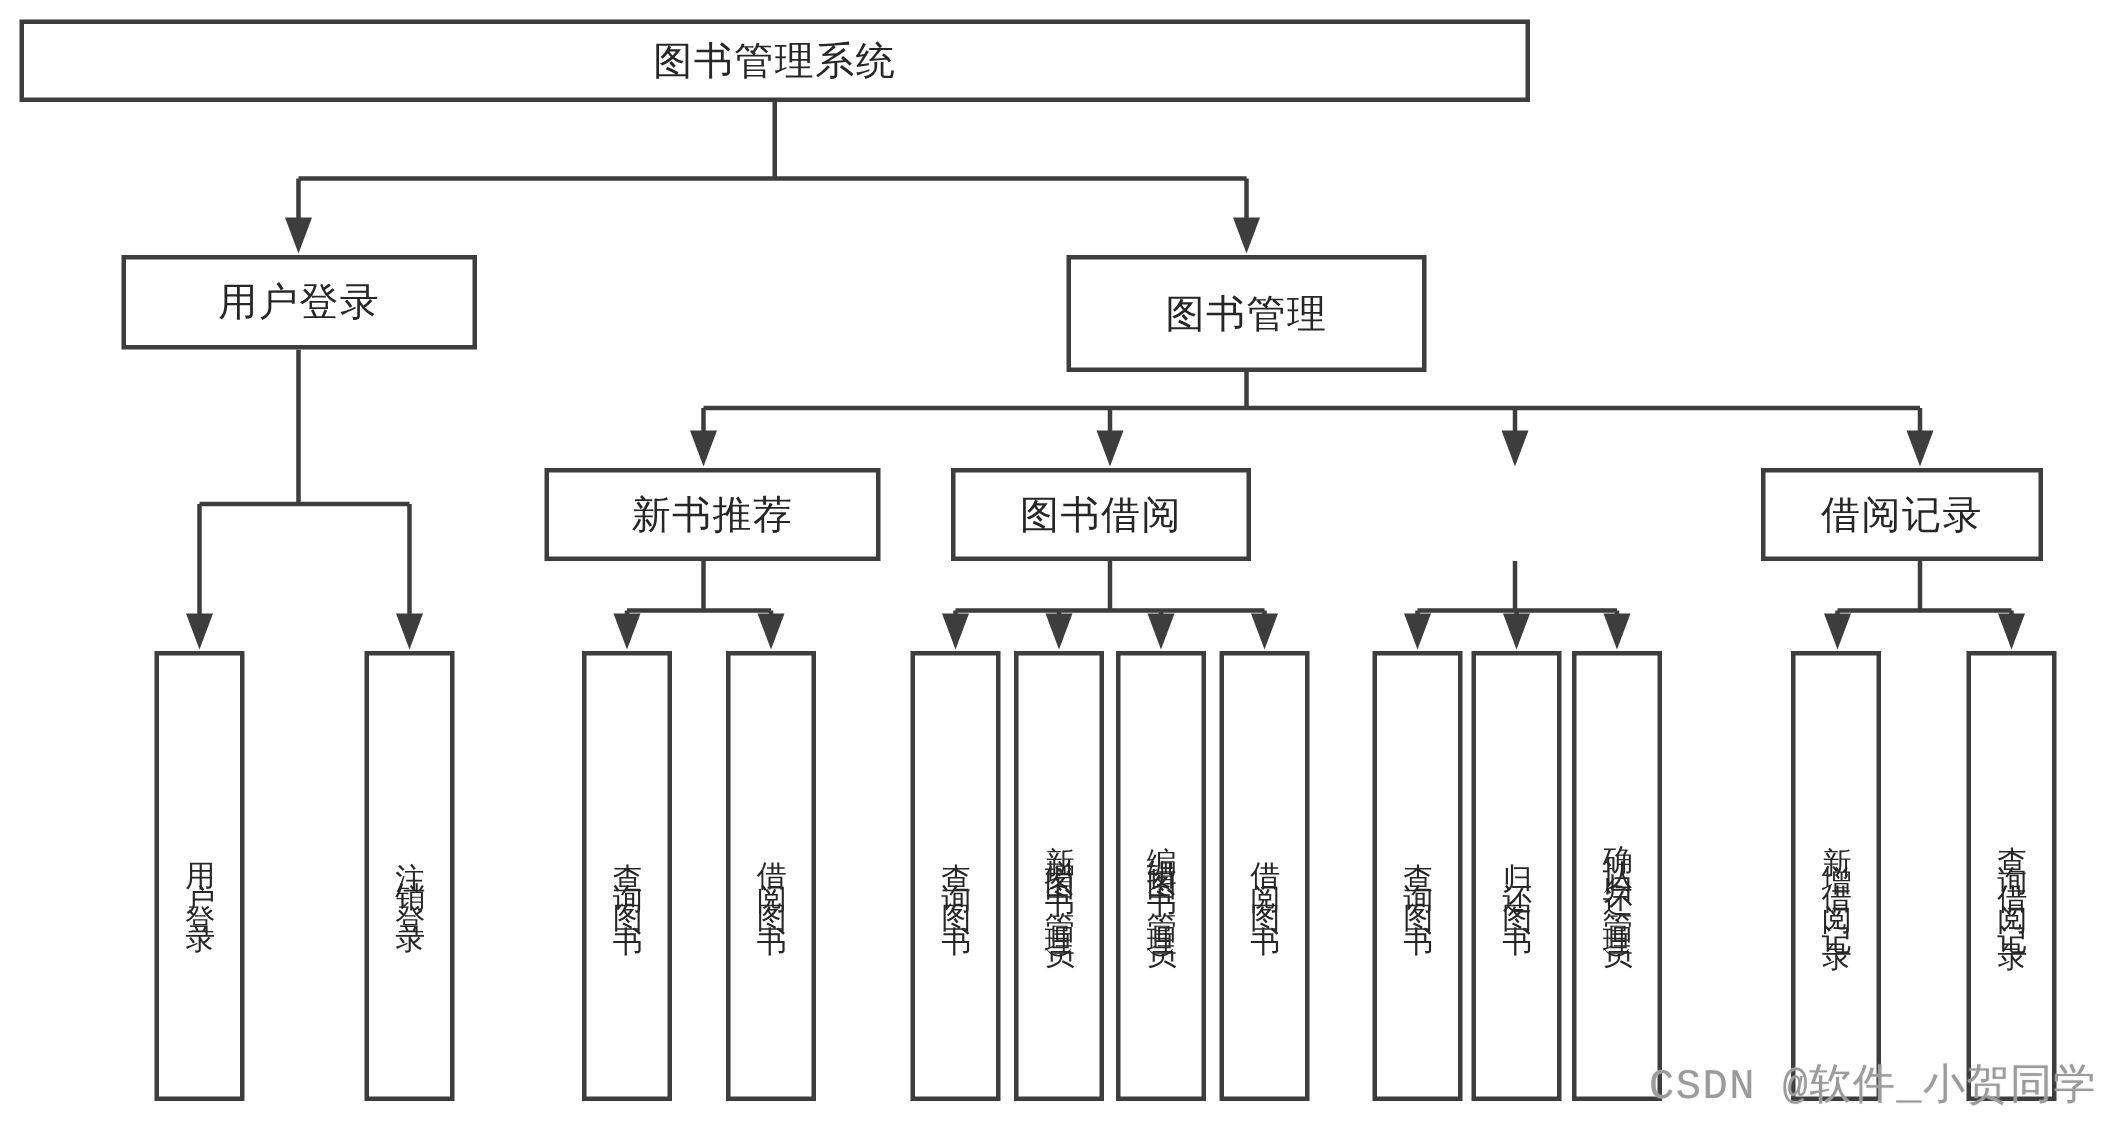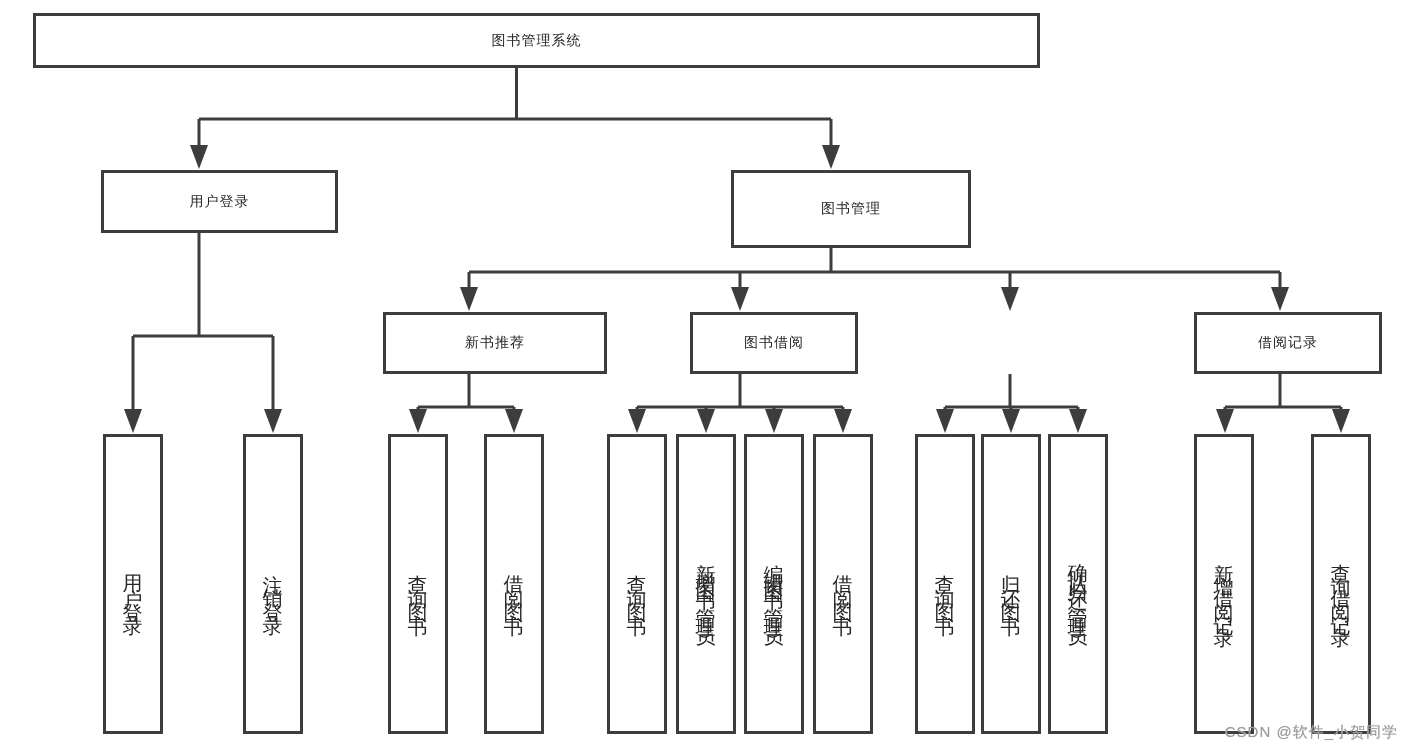--- a/index.html
+++ b/index.html
@@ -10,41 +10,42 @@
     position:absolute;
     box-sizing:border-box;
     background:#ffffff;
     border:3px solid #3d3d3d;
     color:#262626;
     display:flex;
     align-items:center;
     justify-content:center;
     z-index:2;
   }
-  .h{font-size:14px;letter-spacing:1px;white-space:nowrap;margin-left:20px;}
+  .h{font-size:26px;letter-spacing:1px;white-space:nowrap;}
   .v{
     writing-mode:vertical-rl;
     text-orientation:mixed;
     font-size:20px;
     letter-spacing:14px;
     line-height:1;
     padding-top:6px;
   }
   .v.long{letter-spacing:9px;padding-top:8px;}
   .v.mid{letter-spacing:13px;}
   .watermark{
     position:absolute;
     right:7px;
     bottom:5px;
-    font-size:15px;
+    font-size:28px;
     color:#9b9b9b;
     letter-spacing:1px;
     z-index:5;
     text-shadow:0 0 1px #c8c8c8;
     white-space:nowrap;
+    font-family:Liberation Mono, monospace;
   }
 </style>
 </head>
 <body>
 
 <div class="stage">
 
   <svg class="connectors" viewBox="0 0 1405 747" xmlns="http://www.w3.org/2000/svg">
     <g stroke="#3d3d3d" stroke-width="3" fill="none">
 
@@ -84,21 +85,21 @@
       <polygon points="1332,409 1350,409 1341,433"></polygon>
     </g>
   </svg>
 
   <div class="box h" style="left:13px;top:13px;width:1007px;height:55px">图书管理系统</div>
 
   <div class="box h" style="left:81px;top:170px;width:237px;height:63px">用户登录</div>
   <div class="box h" style="left:711px;top:170px;width:240px;height:78px">图书管理</div>
 
   <div class="box h" style="left:363px;top:312px;width:224px;height:62px">新书推荐</div>
-  <div class="box h" style="left:670px;top:312px;width:168px;height:62px">图书借阅</div>
+  <div class="box h" style="left:634px;top:312px;width:200px;height:62px">图书借阅</div>
   <div class="box h" style="left:1174px;top:312px;width:188px;height:62px">借阅记录</div>
 
   <div class="box v" style="left:103px;top:434px;width:60px;height:300px">用户登录</div>
   <div class="box v" style="left:243px;top:434px;width:60px;height:300px">注销登录</div>
 
   <div class="box v" style="left:388px;top:434px;width:60px;height:300px">查询图书</div>
   <div class="box v" style="left:484px;top:434px;width:60px;height:300px">借阅图书</div>
 
   <div class="box v" style="left:607px;top:434px;width:60px;height:300px">查询图书</div>
   <div class="box v long" style="left:676px;top:434px;width:60px;height:300px">新增图书（管理员）</div>

